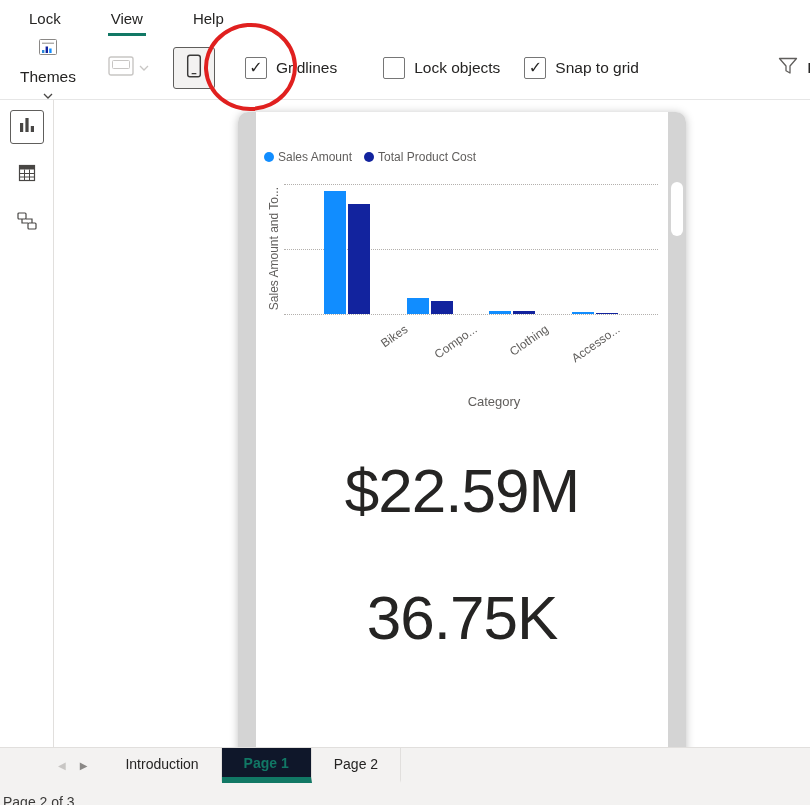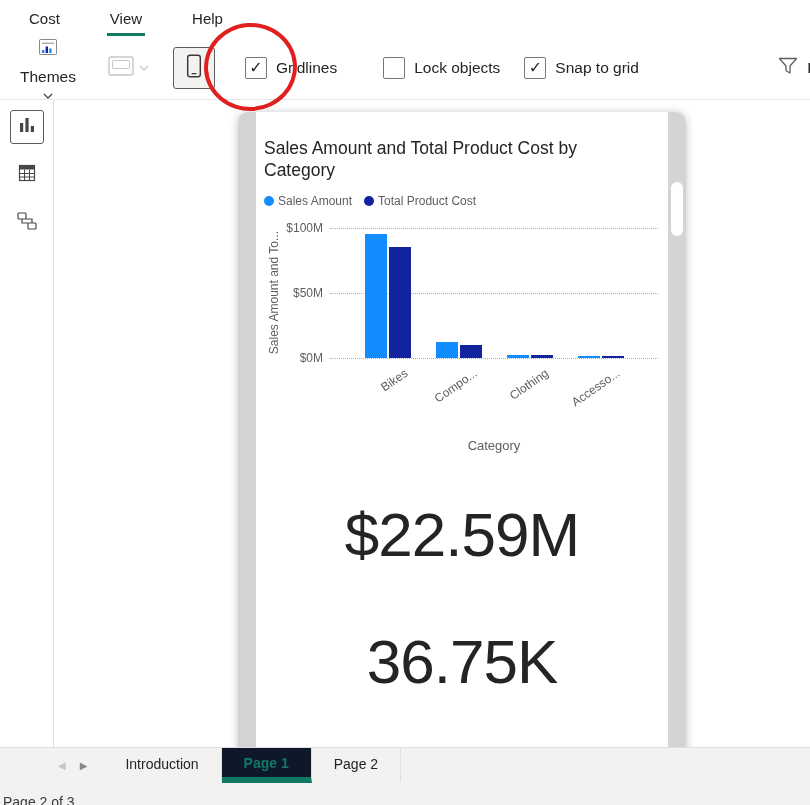--- a/index.html
+++ b/index.html
@@ -80,21 +80,21 @@
   .tab:first-of-type{border-left:1px solid #e1dfdd;}
   .tab.active{background:#0f172a;font-weight:bold;border-bottom:6px solid #737373;color:#117865;}
 
   .statusbar{position:absolute;left:0;right:0;bottom:0;height:22px;background:#f3f2f1;overflow:hidden;}
   .status-text{position:absolute;left:3px;bottom:-5px;font-size:14px;color:#3b3a39;}
 </style>
 </head>
 <body>
 
 <div class="menubar">
-  <div class="menu-item">Cost</div>
+  <div class="menu-item">Lock</div>
   <div class="menu-item active" style="border-bottom-color: rgb(17, 120, 101);">View</div>
   <div class="menu-item">Help</div>
 </div>
 
 <div class="ribbon">
   <div class="ribbon-btn">
     <span>
       <svg width="20" height="20" viewBox="0 0 20 20">
           <rect x="1.5" y="2.5" width="17" height="15" rx="1" fill="#fff" stroke="#8a8886"></rect>
           <path d="M4 6.2h12" stroke="#8a8886"></path>
@@ -192,41 +192,35 @@
 <div class="canvas">
   <div class="phone">
     <div class="strip-l"></div>
     <div class="strip-r">
       <div class="scroll-thumb"></div>
     </div>
 
     <div class="phone-content">
 
       <div class="chart">
-        <div class="chart-title">Sales Amount and Total Product Cost by Category</div>
         <div class="legend">
           <span class="legend-item">
             <i class="dot" style="background: rgb(17, 141, 255);"></i>
             <span>Sales Amount</span>
           </span>
           <span class="legend-item">
             <i class="dot" style="background: rgb(18, 35, 158);"></i>
             <span>Total Product Cost</span>
           </span>
         </div>
 
         <div class="plot-row">
           <div class="ylabel-col">
             <span class="ylabel">Sales Amount and To...</span>
           </div>
-          <div class="ytick-col">
-            <span style="top:0">$100M</span>
-            <span style="top:50%">$50M</span>
-            <span style="top:100%">$0M</span>
-          </div>
           <div class="plot">
             <div class="grid" style="top:0"></div>
             <div class="grid" style="top:50%"></div>
             <div class="grid" style="top:100%"></div>
             <div class="bar-group">
               <div class="bar" style="height: 95%; background: rgb(17, 141, 255);"></div>
               <div class="bar" style="height: 85%; background: rgb(18, 35, 158);"></div>
             </div>
             <div class="bar-group">
               <div class="bar" style="height: 12%; background: rgb(17, 141, 255);"></div>

